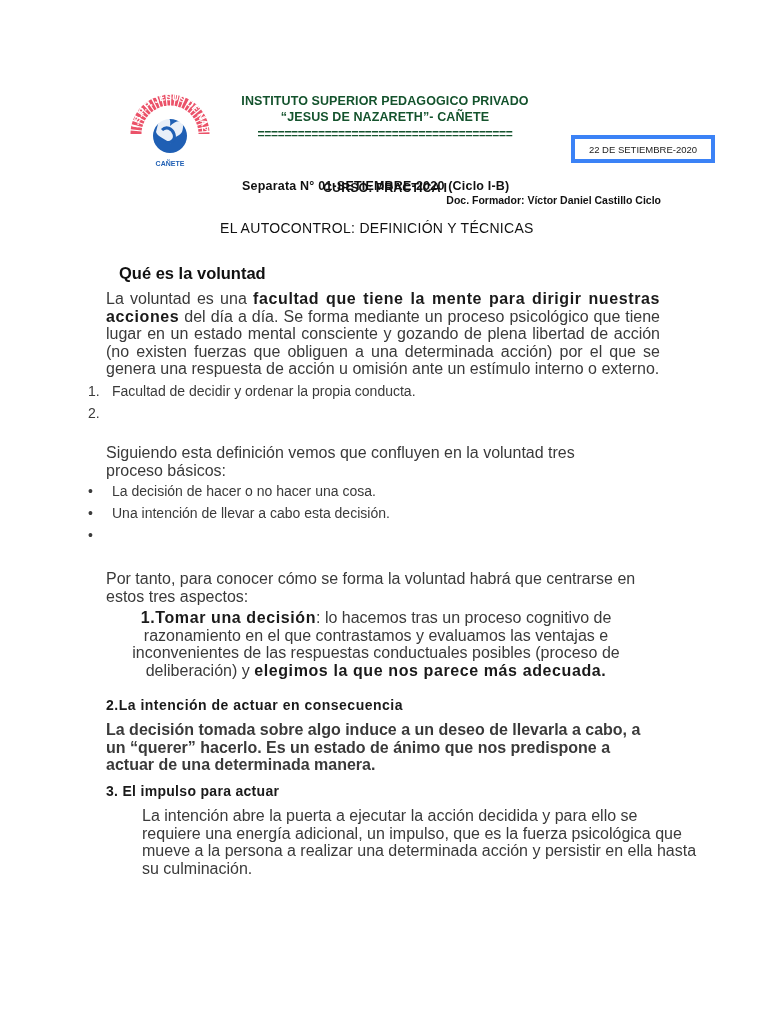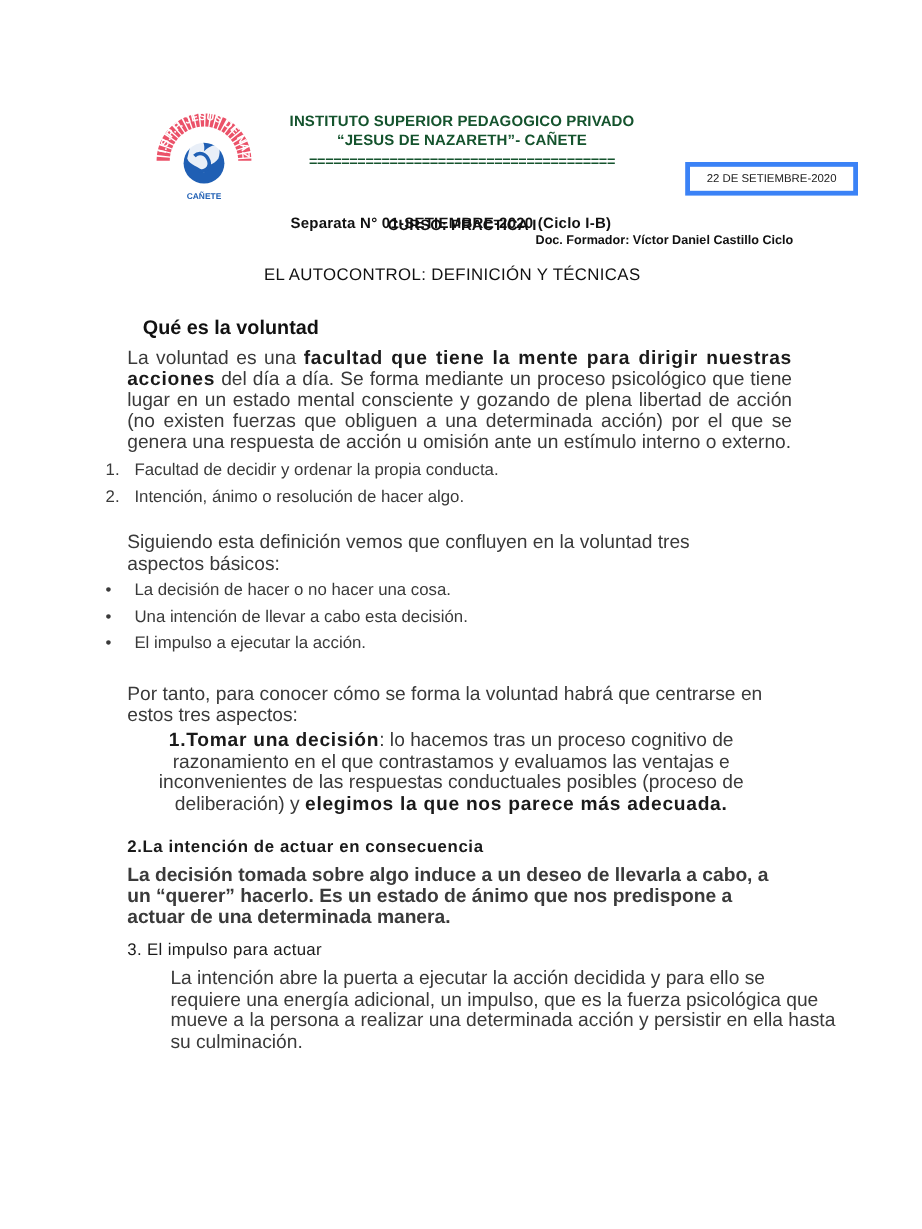--- a/index.html
+++ b/index.html
@@ -30,21 +30,21 @@
     .olist .row { height: 21.5px; display: flex; }
     .olist .num { width: 24px; }
     .p2 { top: 444px; }
     .ulist { left: 88px; top: 483px; font-size: 14px; color: #3a3a3a; }
     .ulist .row { height: 22px; display: flex; }
     .ulist .dot { width: 24px; font-size: 14px; }
     .p3 { top: 570px; }
     .p4 { top: 609px; text-align: center; }
     .h2 { left: 106px; top: 697px; font-size: 14px; font-weight: bold; color: #1a1a1a; letter-spacing: 0.5px; }
     .p5 { top: 721px; }
-    .h3 { left: 106px; top: 783px; font-size: 14px; font-weight: normal; color: #1a1a1a; letter-spacing: 0.3px; }
+    .h3 { left: 106px; top: 783px; font-size: 14px; font-weight: bold; color: #1a1a1a; letter-spacing: 0.3px; }
     .p6 { top: 807px; }
   </style>
 </head>
 <body>
 
 <div class="abs logo">
   <svg width="84" height="84" viewBox="0 0 84 84">
     <defs>
       <path id="ringpath" d="M 10 46 A 32 32 0 1 1 74 46"></path>
     </defs>
@@ -76,38 +76,36 @@
 
 <div class="abs para justify p1"><span>La voluntad es una </span><b>facultad que tiene la mente para dirigir nuestras acciones</b><span> del día a día. Se forma mediante un proceso psicológico que tiene lugar en un estado mental consciente y gozando de plena libertad de acción (no existen fuerzas que obliguen a una determinada acción) por el que se genera una respuesta de acción u omisión ante un estímulo interno o externo.</span></div>
 
 <div class="abs olist">
   <div class="row">
     <span class="num">1.</span>
     <span>Facultad de decidir y ordenar la propia conducta.</span>
   </div>
   <div class="row">
     <span class="num">2.</span>
-    <span>Intención, ánimo o resolución de hacer algo.</span>
   </div>
 </div>
 
-<div class="abs para p2" style="width:520px;">Siguiendo esta definición vemos que confluyen en la voluntad tres aspectos básicos:</div>
+<div class="abs para p2" style="width:520px;">Siguiendo esta definición vemos que confluyen en la voluntad tres proceso básicos:</div>
 
 <div class="abs ulist">
   <div class="row">
     <span class="dot">•</span>
     <span>La decisión de hacer o no hacer una cosa.</span>
   </div>
   <div class="row">
     <span class="dot">•</span>
     <span>Una intención de llevar a cabo esta decisión.</span>
   </div>
   <div class="row">
     <span class="dot">•</span>
-    <span>El impulso a ejecutar la acción.</span>
   </div>
 </div>
 
 <div class="abs para p3" style="width:545px;">Por tanto, para conocer cómo se forma la voluntad habrá que centrarse en estos tres aspectos:</div>
 
 <div class="abs para p4" style="width:540px;"><b>1.Tomar una decisión</b><span>: lo hacemos tras un proceso cognitivo de razonamiento en el que contrastamos y evaluamos las ventajas e inconvenientes de las respuestas conductuales posibles (proceso de deliberación) y </span><b>elegimos la que nos parece más adecuada.</b></div>
 
 <div class="abs h2">2.La intención de actuar en consecuencia</div>
 <div class="abs para p5" style="width:552px;font-weight:bold;">La decisión tomada sobre algo induce a un deseo de llevarla a cabo, a un “querer” hacerlo. Es un estado de ánimo que nos predispone a actuar de una determinada manera.</div>
 

